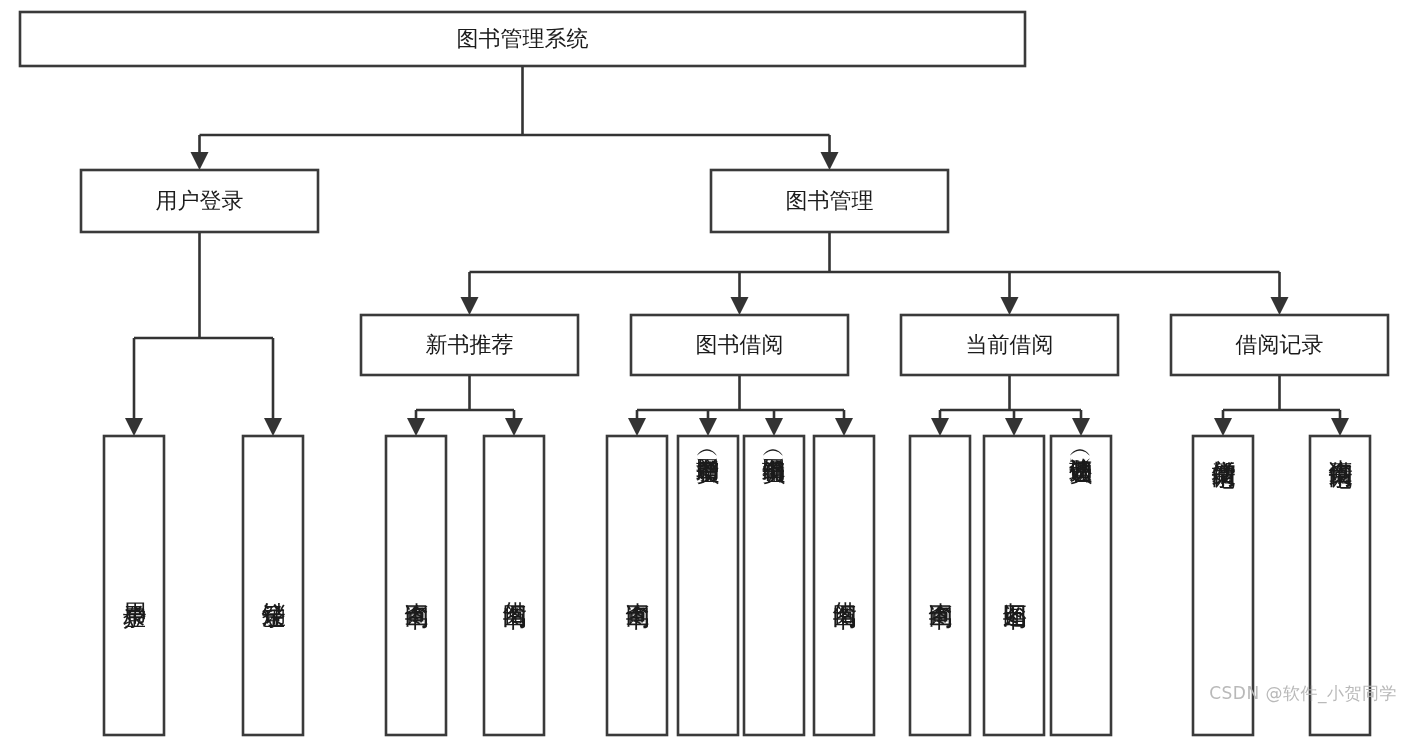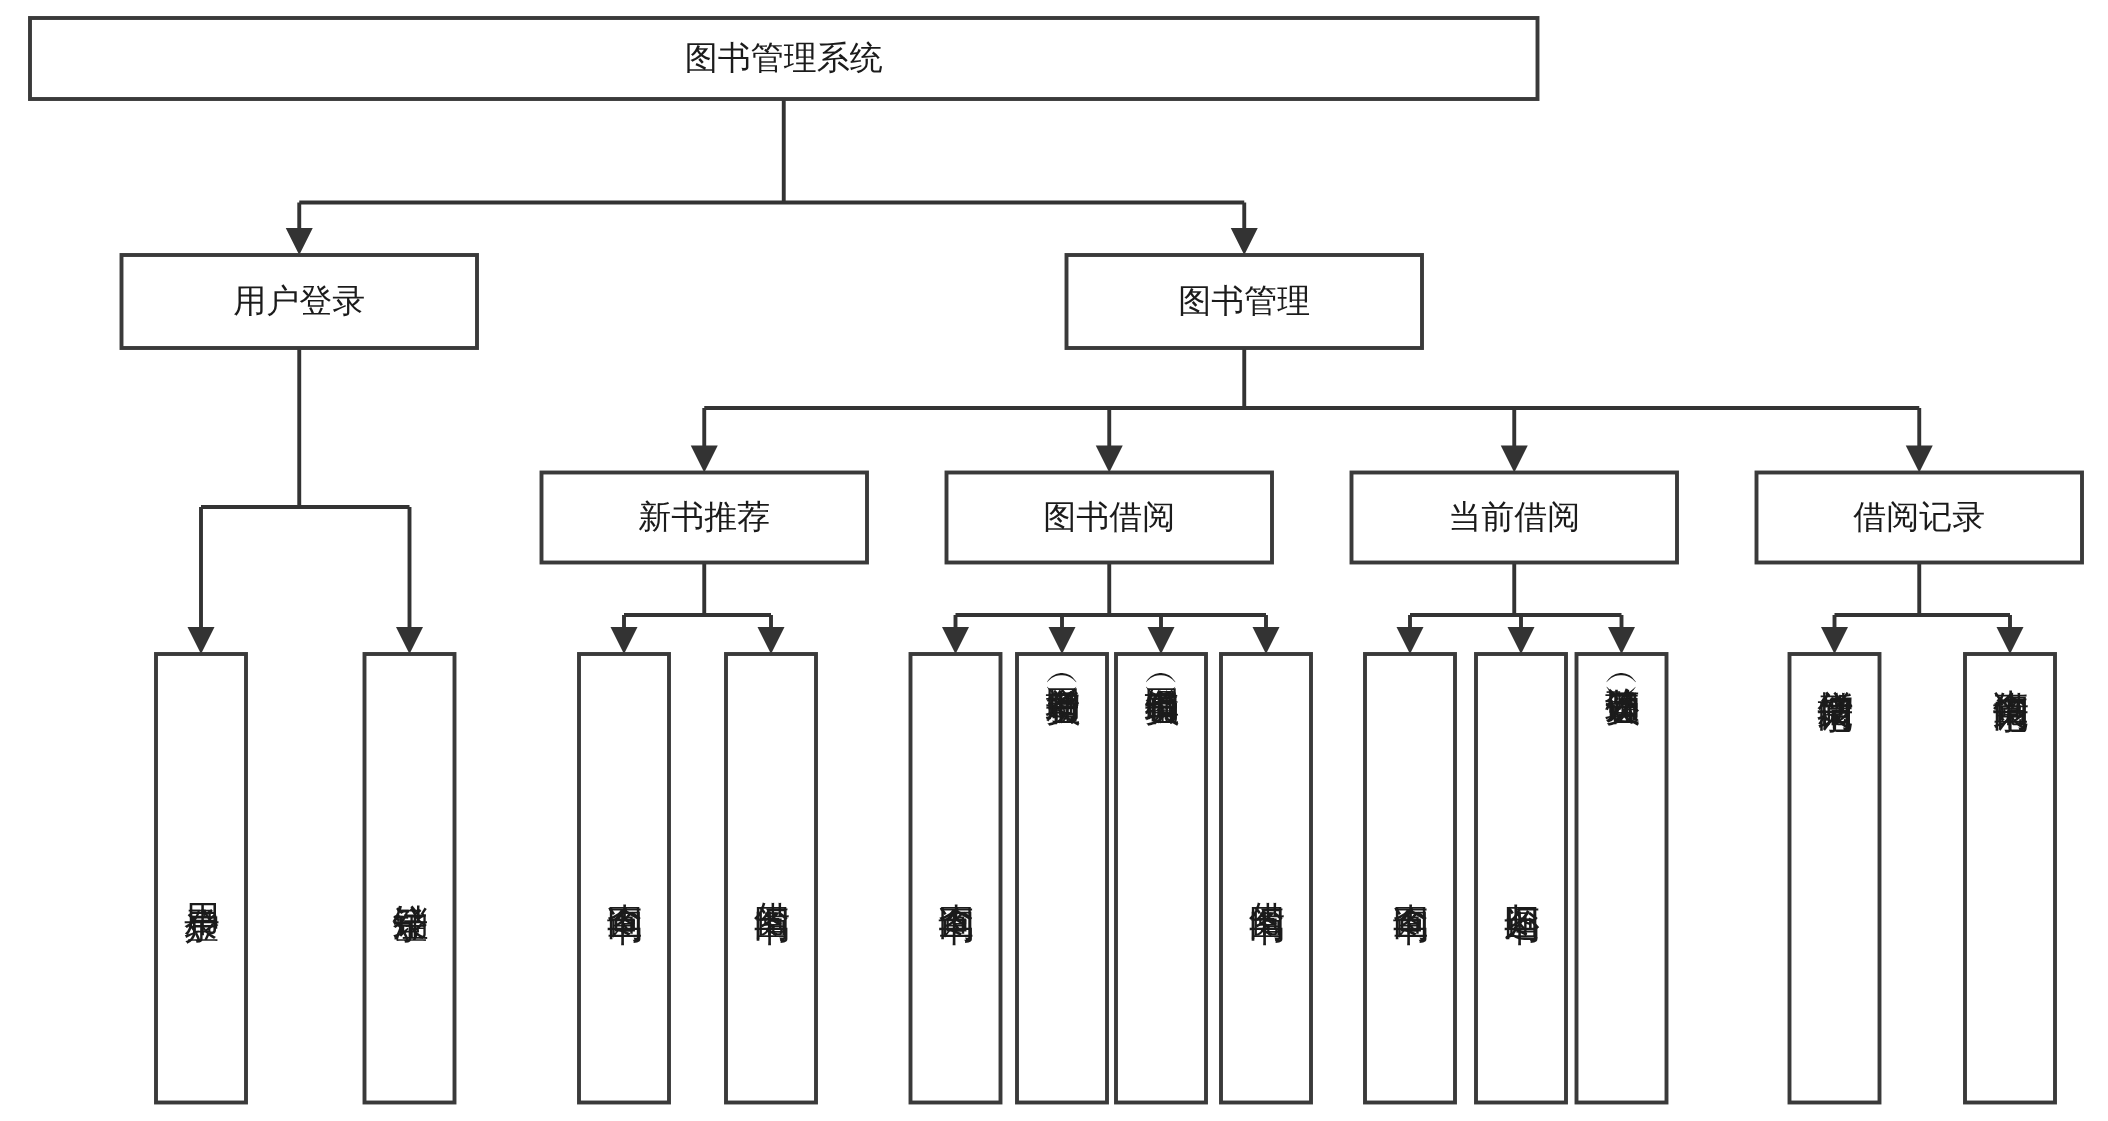--- a/index.html
+++ b/index.html
@@ -205,13 +205,14 @@
         <div class="leaf-label" style="font-size: 23px; letter-spacing: 0.5px;">确认归还（管理员）</div>
       </div>
       <div class="leaf-label-wrap" style="left: 1193px; top: 440px; width: 60px; height: 291px; align-items: flex-start;">
         <div class="leaf-label">新增借阅记录</div>
       </div>
       <div class="leaf-label-wrap" style="left: 1310px; top: 440px; width: 60px; height: 291px; align-items: flex-start;">
         <div class="leaf-label">查询借阅记录</div>
       </div>
     </div>
 
+  <div class="watermark">CSDN @软件_小贺同学</div>
 </div>
 
 </body></html>

